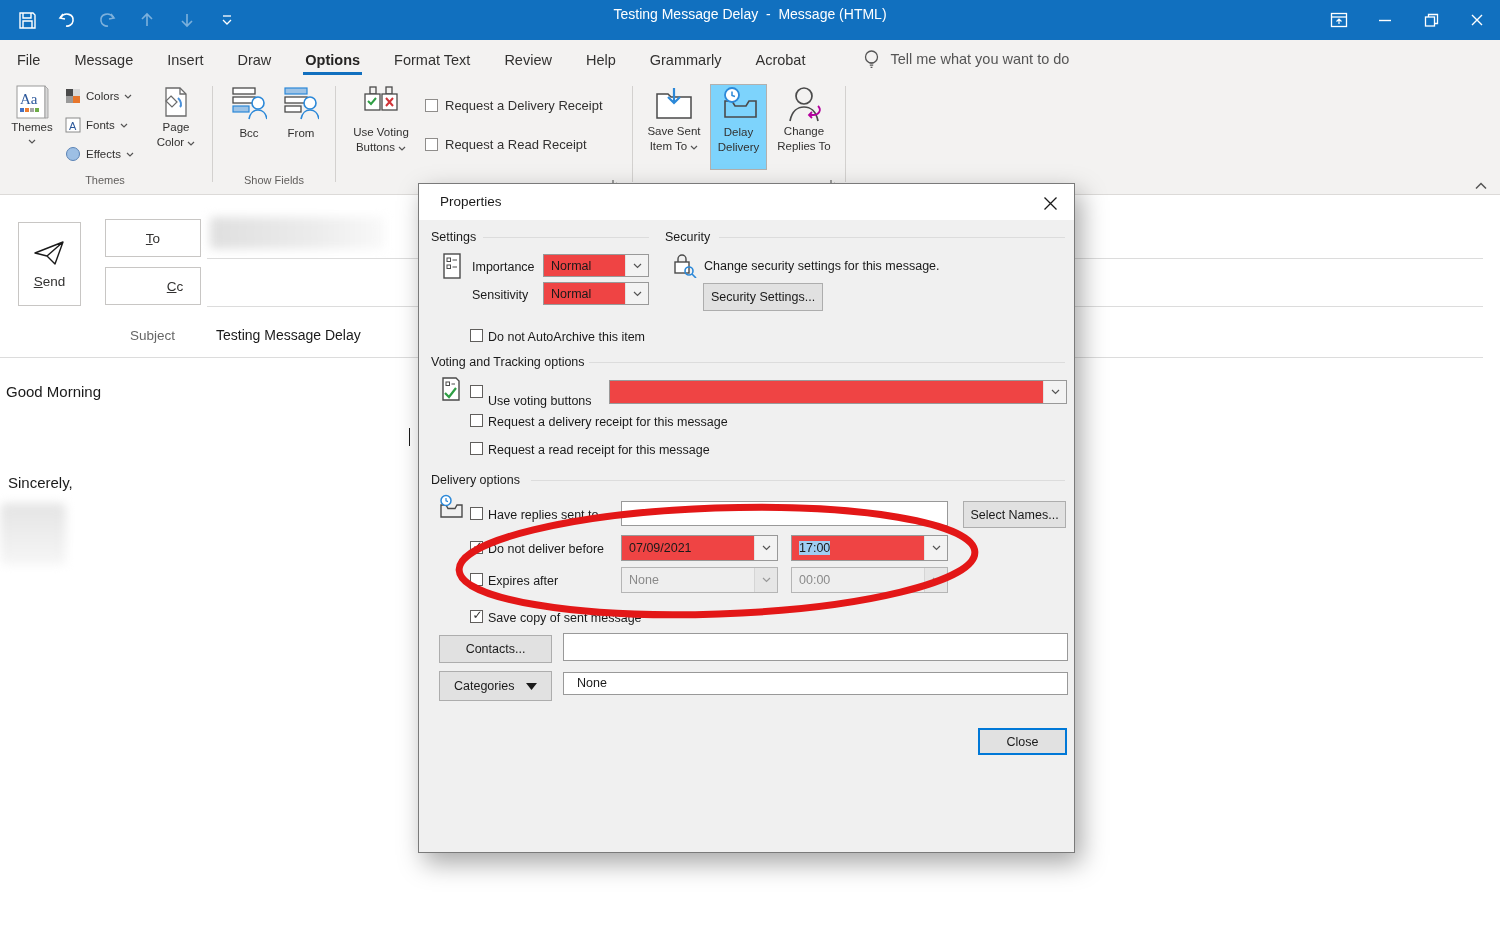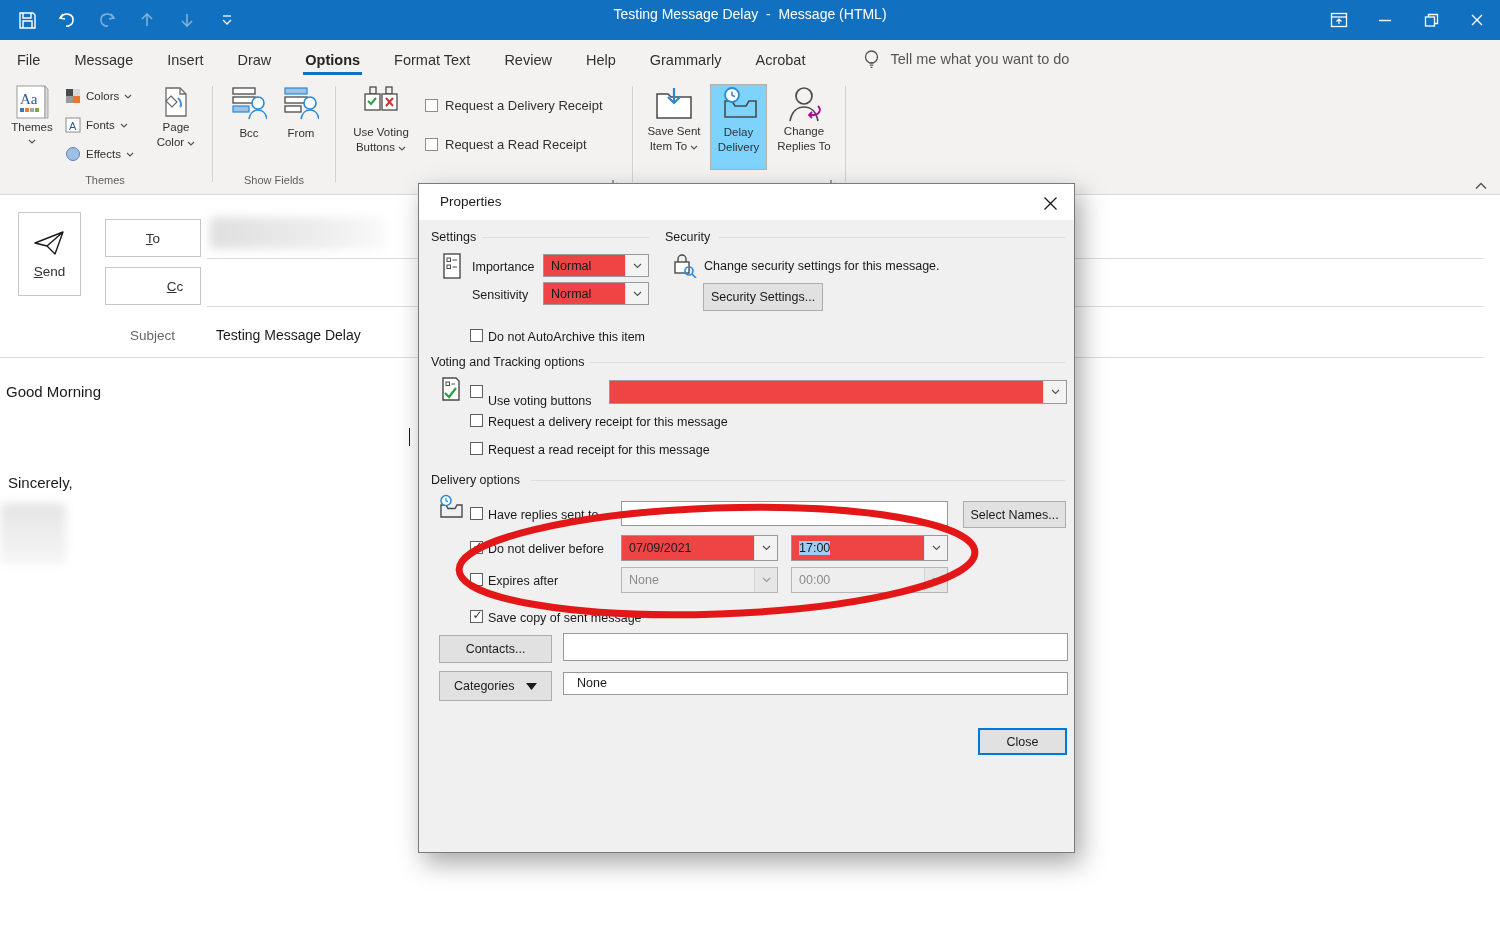--- a/index.html
+++ b/index.html
@@ -37,21 +37,21 @@
   .cb13 .tick { position:absolute; left:0; top:-2px; width:13px; height:13px; font-size:12px; color:#323130; line-height:13px; text-align:center; }
   .rib-cb-label { position:absolute; font-size:11.5px; color:#323130; }
   .launcher { position:absolute; top:97px; width:10px; height:10px; }
   .pressed { background:#7dd3fc; border:1px solid #b3b0ad; }
 
   
   .hline { position:absolute; height:1px; background:#dcdcdc; }
   .hdrbtn { position:absolute; background:#fff; border:1px solid #c8c6c4; display:flex; align-items:center; justify-content:center;
             font-size:13.5px; color:#323130; }
   .hdrbtn .lbl::first-letter { text-decoration:underline; }
-  #send-btn { left:18px; top:212px; width:63px; height:84px; flex-direction:column; gap:8px; }
+  #send-btn { left:18px; top:222px; width:63px; height:84px; flex-direction:column; gap:8px; }
   .blurpatch { position:absolute; filter:blur(5px); }
   .bodytext { position:absolute; font-size:15px; color:#1a1a1a; }
   #caret { position:absolute; width:1px; height:18px; background:#1a1a1a; }
 
   
   #dialog { left:418px; top:183px; width:657px; height:670px; background:#f0f0f0; border:1px solid #7a7a7a;
             box-shadow:6px 10px 24px rgba(0,0,0,.35); }
   #dlg-titlebar { left:0; top:0; width:655px; height:36px; background:#fff; }
   #dlg-title { position:absolute; left:21px; top:10px; font-size:13.5px; color:#1a1a1a; }
   #dlg-close { position:absolute; left:620px; top:8px; width:22px; height:22px; display:flex; align-items:center; justify-content:center; }

